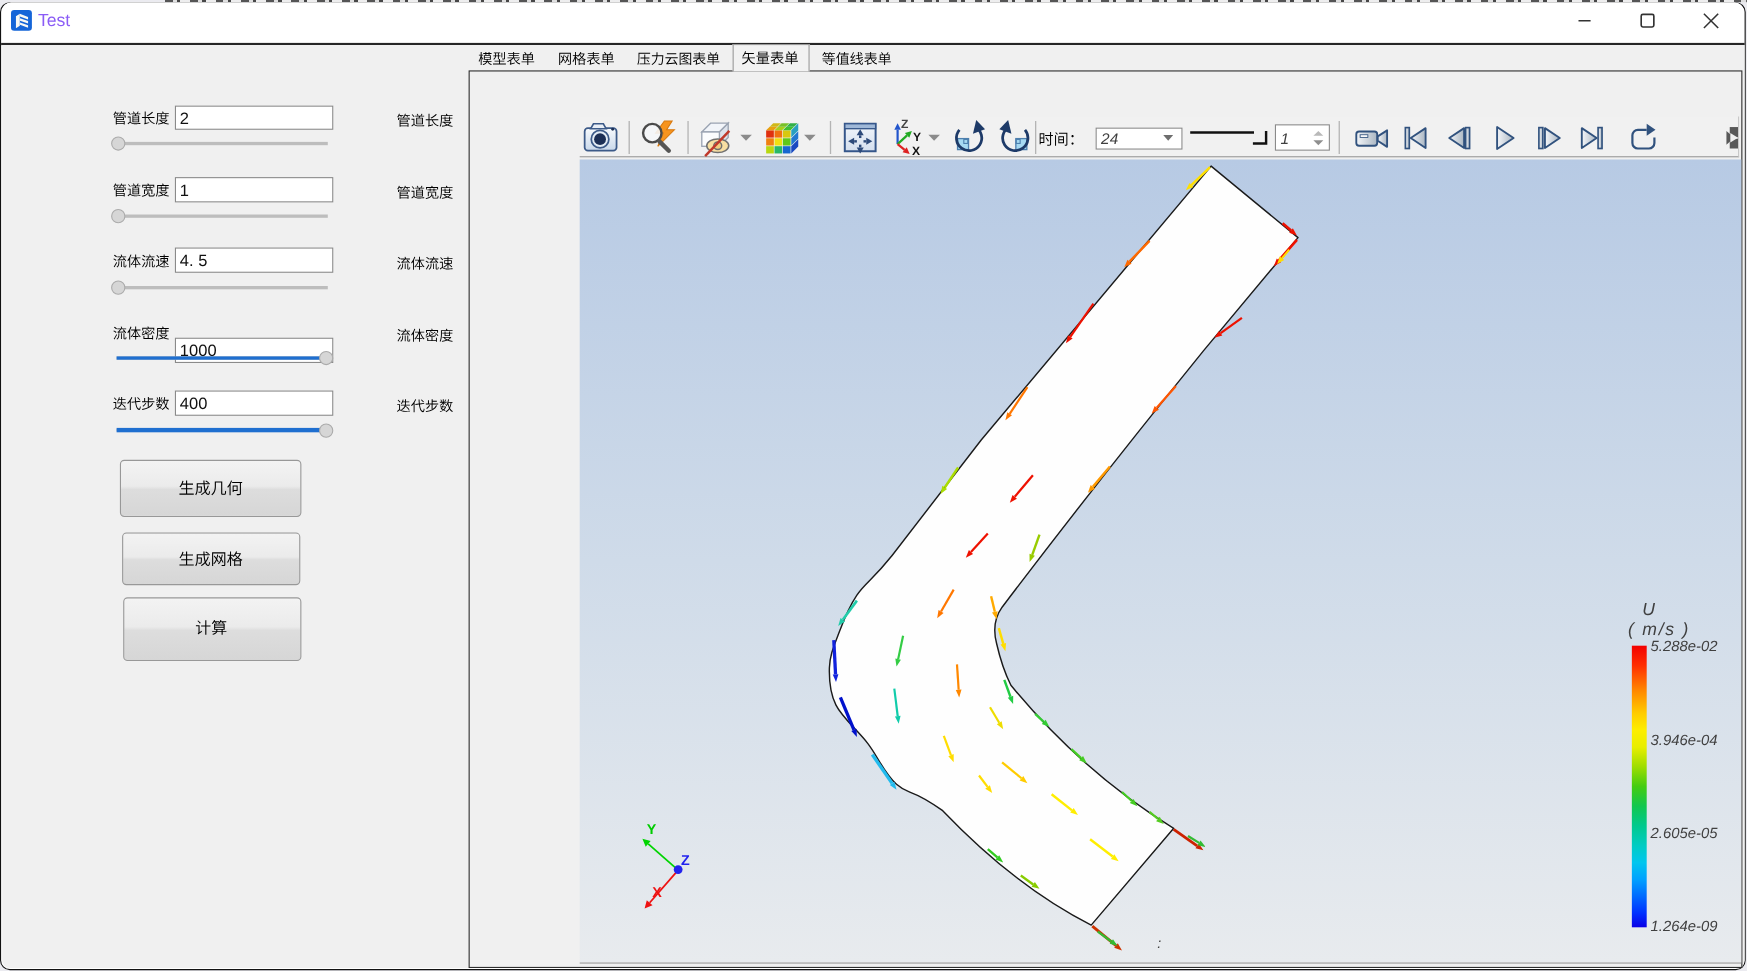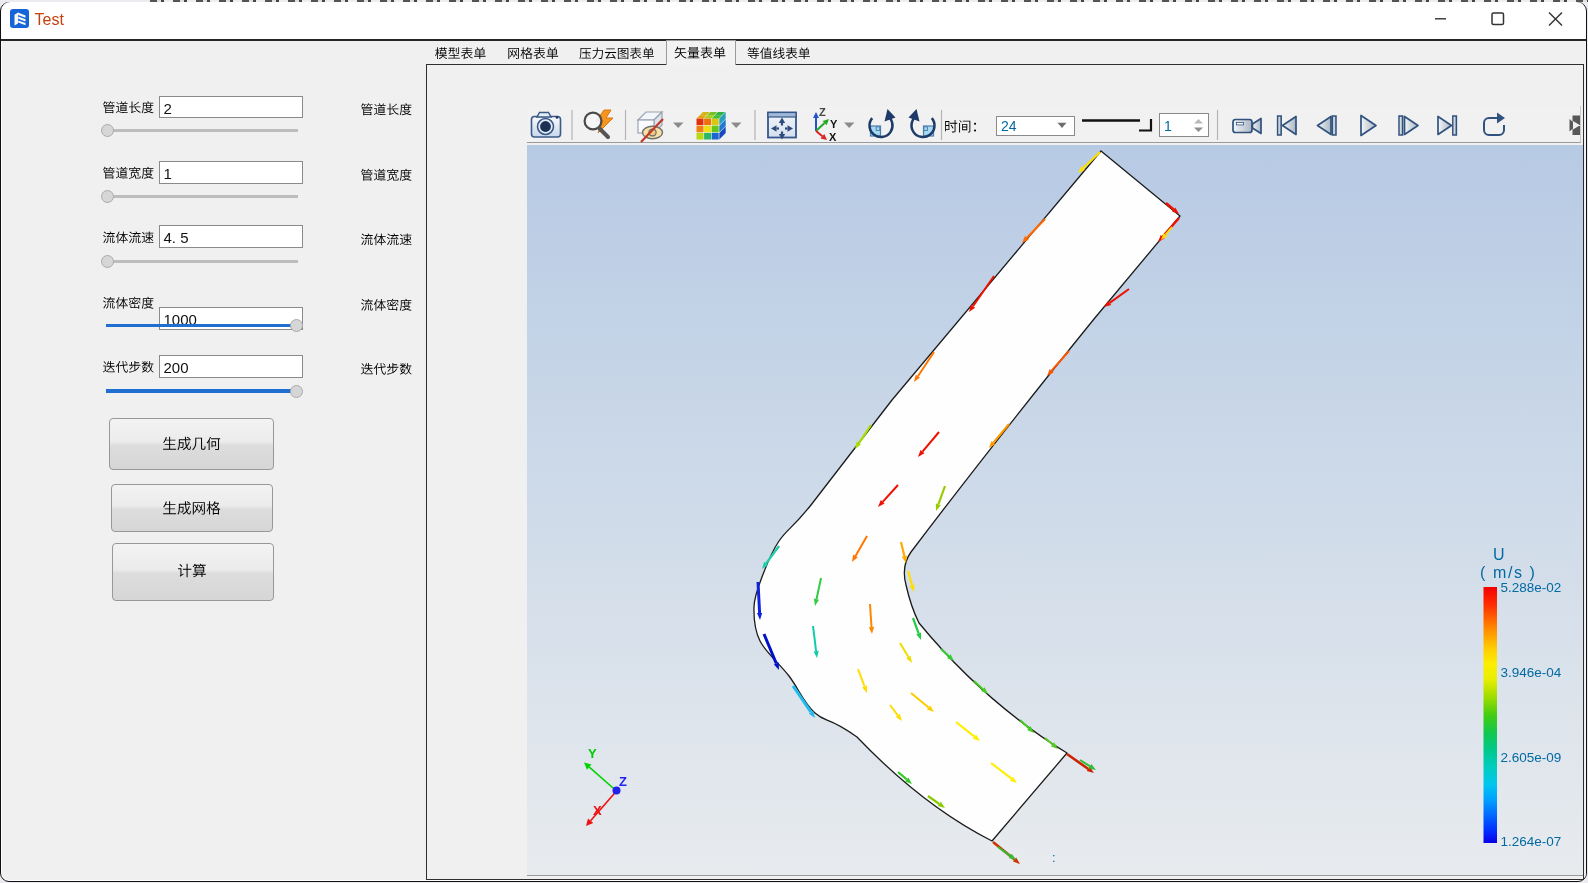--- a/index.html
+++ b/index.html
@@ -7,37 +7,37 @@
   background:#fff; border:1.4px solid #111; border-radius:9px; }
 #titlebar { position:absolute; left:2px; top:2px; width:1583px; height:37px;
   background:#fff; border-radius:8px 8px 0 0; }
 #titleline { position:absolute; left:1px; top:39px; width:1585px; height:1.6px; background:#262626; }
 #content { position:absolute; left:1.5px; top:40.5px; width:1584px; height:839px;
   background:#f0f0f0; border-radius:0 0 7px 7px; }
 .abs { position:absolute; }
 #artifacts { position:absolute; left:150px; top:0; width:1438px; height:2.4px;
   background:repeating-linear-gradient(90deg,#3a3a3a 0 7px,#ddd 7px 11px,#2a2a2a 11px 14px,#eee 14px 23px); opacity:.85; }
 #appicon { position:absolute; left:10px; top:9px; width:19px; height:19px; background:#1565d8; border-radius:3px; }
-#apptitle { position:absolute; left:34.5px; top:11px; font-size:16px; color:#c2410c; }
+#apptitle { position:absolute; left:34.5px; top:11px; font-size:16px; color:#8b5cf6; }
 #tabpane { position:absolute; left:425.5px; top:63.5px; width:1158.5px; height:816px;
   border:1.8px solid #2e2e2e; background:#f0f0f0; }
 #activetab { position:absolute; left:665.5px; top:39.5px; width:70.5px; height:25px;
   background:#f2f2f2; border:1px solid #9a9a9a; border-bottom:none; }
 .input { position:absolute; left:158.5px; width:144px; height:22.5px; background:#fff;
   border:1.2px solid #8a8a8a; font-size:15px; color:#111; padding-left:4px; line-height:23px; }
 .track { position:absolute; left:106px; width:192px; height:2.6px; background:#bdbdbd; }
 .btrack { position:absolute; left:106px; width:185px; height:3.2px; background:#1f6fd0; }
 .thumb { position:absolute; width:13px; height:13px; border-radius:50%; background:#d6d6d6; border:1px solid #ababab; }
 .pbtn { position:absolute; left:109px; width:165px; border:1px solid #989898; border-radius:4px;
   background:linear-gradient(180deg,#f3f3f3 0%,#ebebeb 46%,#dddddd 52%,#d6d6d6 100%); }
 #toolbar { position:absolute; left:527px; top:105.5px; width:1054px; height:37px; background:#f1f1f1;
   border-bottom:1.6px solid #9a9a9a; border-right:1px solid #c8c8c8; }
 #viewport { position:absolute; left:527px; top:144.5px; width:1056px; height:731px; border-bottom:1.5px solid #9a9a9a;
   background:linear-gradient(180deg,#b7cae4 0%,#cfdbe9 50%,#e8ebee 100%); }
-.num { position:absolute; font-size:13px; color:#0369a1; }
+.num { position:absolute; font-size:13px; color:#404040;font-style:italic; }
 #combo { position:absolute; left:995.5px; top:115.5px; width:79px; height:20px; background:#fff; border:1.4px solid #8a8a8a; }
 #spin { position:absolute; left:1159px; top:113px; width:50px; height:23.5px; background:#fff; border:1.4px solid #8a8a8a; }
 svg.overlay { position:absolute; left:0; top:0; z-index:40; }
 </style></head><body>
 <div id="artifacts"></div>
 <div id="win"></div>
 <div id="titlebar"></div>
 <div id="appicon"></div>
 <svg class="abs" style="left:10px;top:9px" width="19" height="19">
  <polygon points="4.5,5.8 8,3.6 8,14.4 4.5,16.6" fill="#f8f8f4"></polygon>
@@ -62,39 +62,39 @@
 <div class="input" style="top:161px">1</div>
 <div class="track" style="top:195.3px"></div>
 <div class="thumb" style="left:101px;top:190.10000000000002px"></div>
 <div class="input" style="top:225.3px">4. 5</div>
 <div class="track" style="top:260.2px"></div>
 <div class="thumb" style="left:101px;top:255.0px"></div>
 <div class="input" style="top:307px">1000</div>
 <div class="track" style="top:324.2px"></div>
 <div class="btrack" style="top:323.9px"></div>
 <div class="thumb" style="left:290px;top:319.0px"></div>
-<div class="input" style="top:355px">200</div>
+<div class="input" style="top:355px">400</div>
 <div class="track" style="top:389.7px"></div>
 <div class="btrack" style="top:389.4px"></div>
 <div class="thumb" style="left:290px;top:384.5px"></div>
 <div class="pbtn" style="top:418px;height:52px"></div>
 <div class="pbtn" style="top:483.5px;height:48.5px;left:111px;width:162px"></div>
 <div class="pbtn" style="top:543px;height:58px;left:112px;width:162px"></div>
 <div id="toolbar"></div>
 <div id="viewport"></div>
 <div id="combo"></div>
 <div id="spin"></div>
 <div class="num" style="left:1001px;top:117.5px;font-size:14px">24</div>
 <div class="num" style="left:1164px;top:117.5px;font-size:14px">1</div>
 <div class="num" style="left:1493px;top:546px;font-size:16px">U</div>
 <div class="num" style="left:1480px;top:563.5px;font-size:16px;letter-spacing:1.6px">( m/s )</div>
 <div class="num" style="left:1500.5px;top:579.5px;font-size:13.5px">5.288e-02</div>
 <div class="num" style="left:1500.5px;top:664.8px;font-size:13.5px">3.946e-04</div>
-<div class="num" style="left:1500.5px;top:750px;font-size:13.5px">2.605e-09</div>
-<div class="num" style="left:1500.5px;top:833.5px;font-size:13.5px">1.264e-07</div>
+<div class="num" style="left:1500.5px;top:750px;font-size:13.5px">2.605e-05</div>
+<div class="num" style="left:1500.5px;top:833.5px;font-size:13.5px">1.264e-09</div>
 <div class="num" style="left:1052px;top:850px;font-size:13px">:</div>
 <svg class="overlay" width="1588" height="883">
     <defs>
 <linearGradient id="gcam" x1="0" y1="0" x2="0" y2="1">
 <stop offset="0" stop-color="#f7fafd"></stop>
         <stop offset="1" stop-color="#c9d8ea"></stop>
       </linearGradient>
 <linearGradient id="gfit" x1="0" y1="0" x2="0" y2="1">
 <stop offset="0" stop-color="#f2f6fb"></stop>
         <stop offset="1" stop-color="#d4dfee"></stop>

